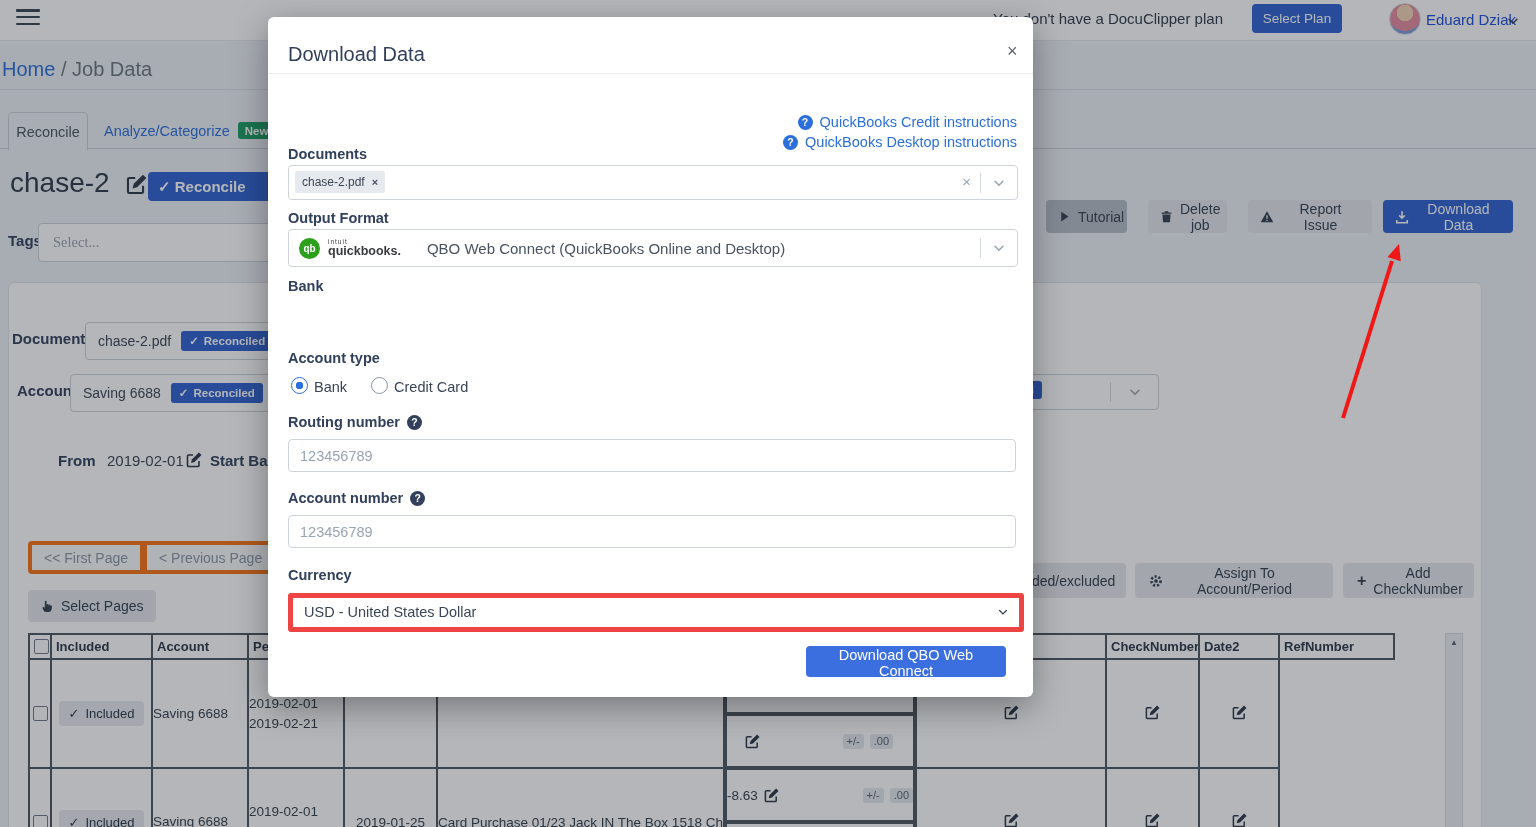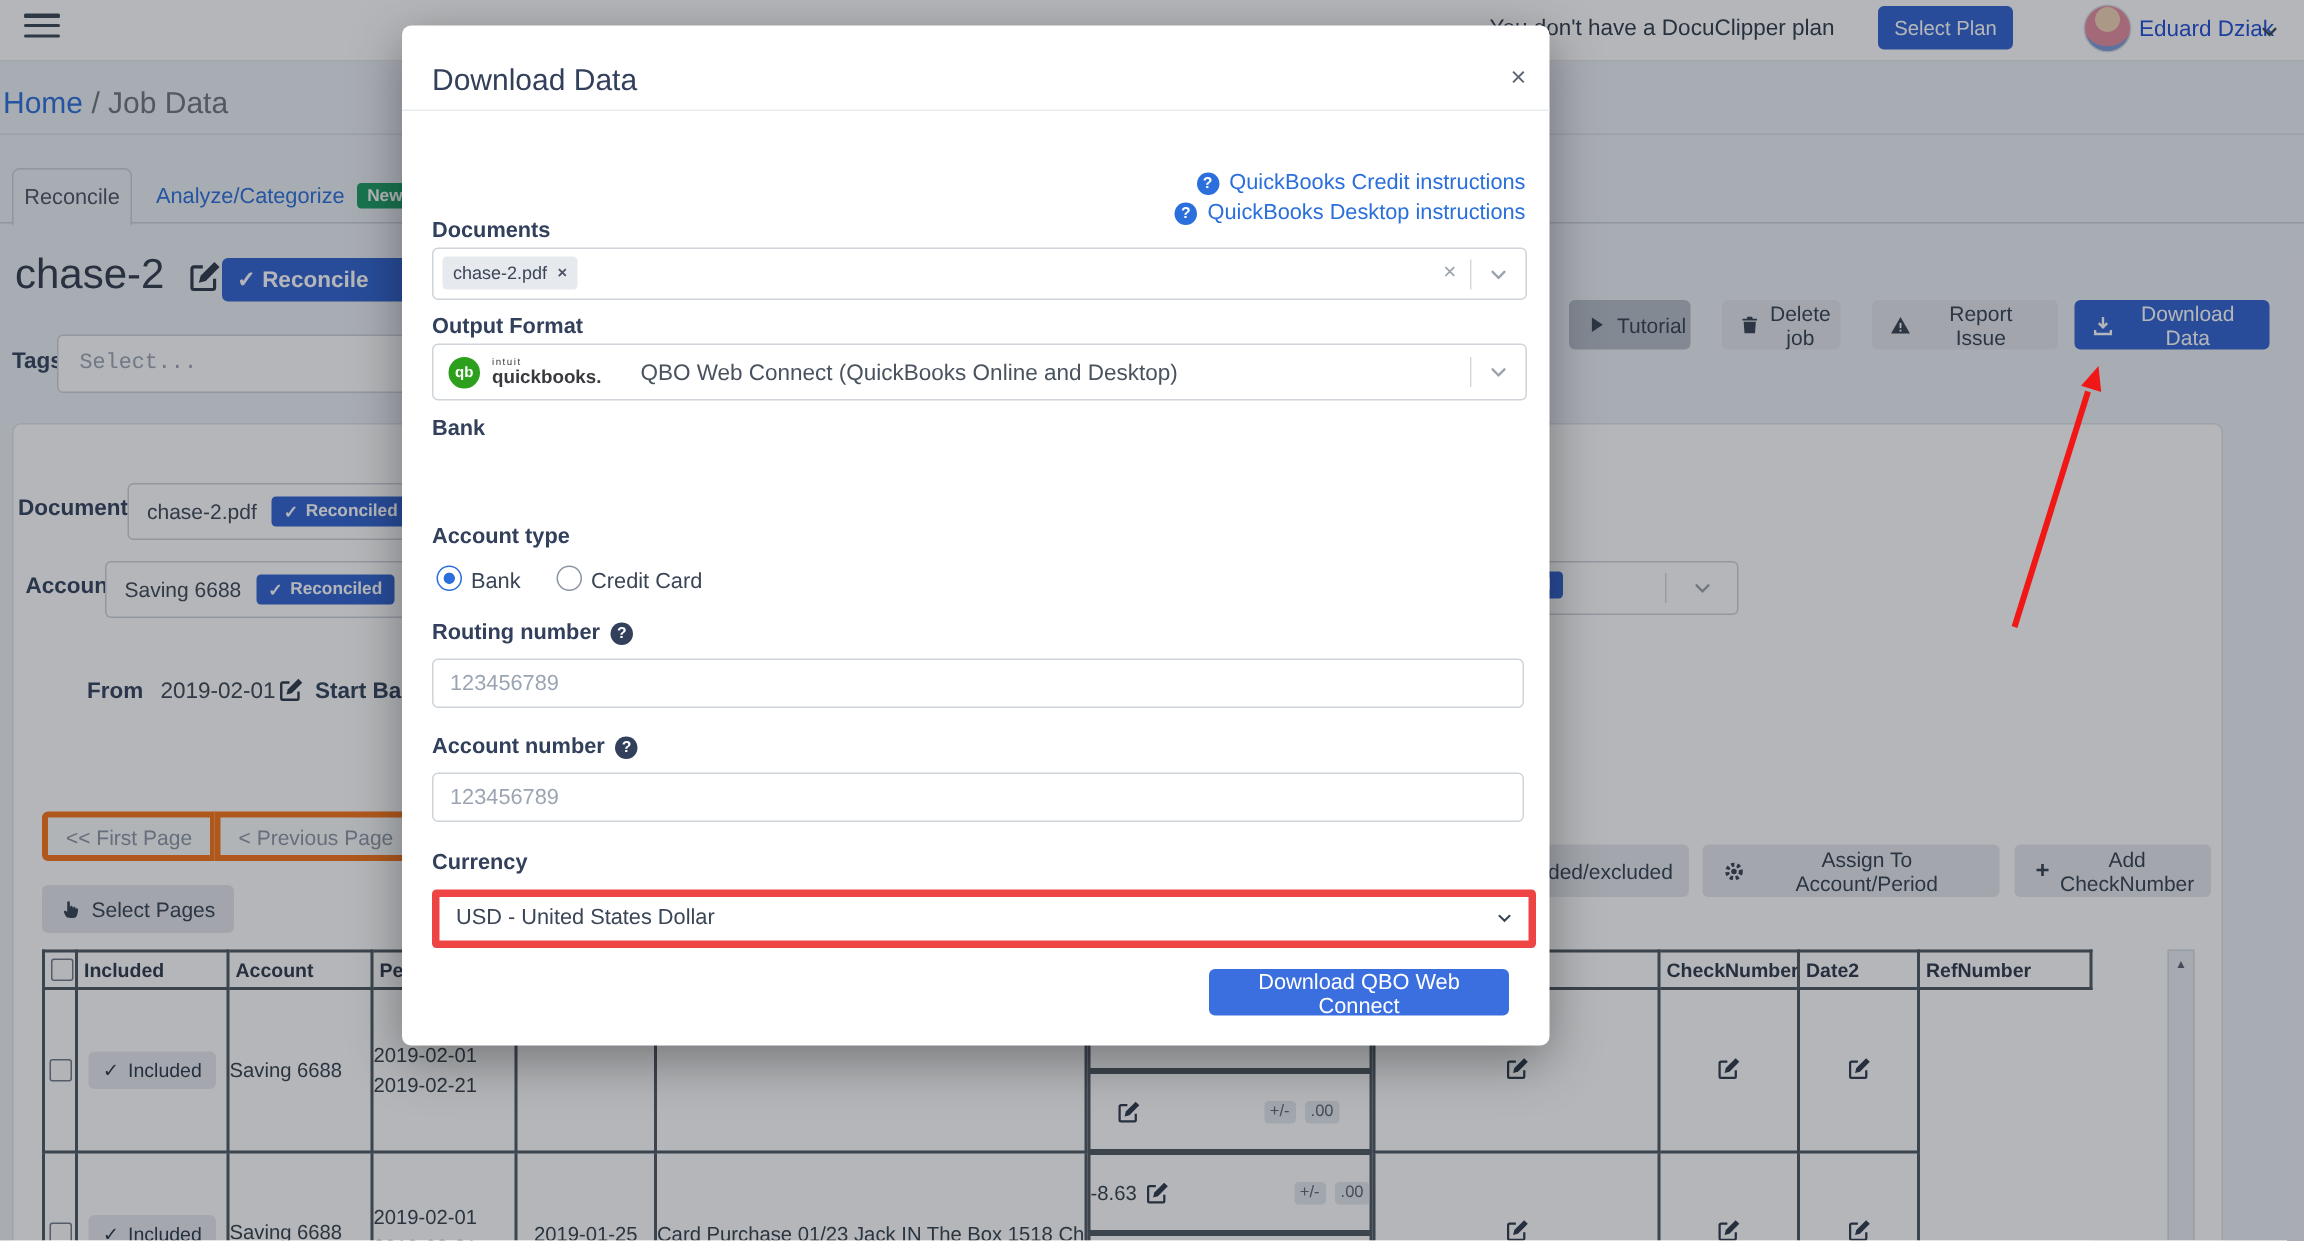--- a/index.html
+++ b/index.html
@@ -30,21 +30,21 @@
   .title-edit{position:absolute;left:126px;top:174px;color:#2b3648;cursor:pointer;}
   .badge-reconcile{position:absolute;left:148px;top:172px;width:120px;height:29px;line-height:29px;background:#2f62cf;color:#fff;
     font-weight:bold;font-size:15px;border-radius:4px;padding-left:10px;overflow:hidden;white-space:nowrap;}
   .actbtn{position:absolute;top:200px;height:33px;border:none;border-radius:4px;font-family:inherit;font-size:14px;display:flex;align-items:center;gap:7px;padding:0 12px;cursor:pointer;color:#333f4f;background:#e4e8ec;}
   .bt-tutorial{left:1046px;width:81px;background:#b6bdc6;}
   .bt-delete{left:1148px;width:79px;}
   .bt-report{left:1248px;width:124px;}
   .bt-download{left:1383px;width:130px;background:#2f62cf;color:#fff;}
   .tags-label{position:absolute;left:8px;top:232px;font-size:15px;font-weight:bold;color:#32405c;}
   .tags-select{position:absolute;left:38px;top:223px;width:600px;height:37px;background:#fff;border:1px solid #cdd3da;border-radius:4px;}
-  .tags-select input{border:none;outline:none;background:transparent;font-family:Liberation Mono, monospace;font-size:14.5px;color:#3c4654;margin:9px 0 0 12px;width:200px;}
+  .tags-select input{border:none;outline:none;background:transparent;font-family:Liberation Serif, serif;font-size:14.5px;color:#3c4654;margin:9px 0 0 12px;width:200px;}
   .card{position:absolute;left:8px;top:282px;width:1472px;height:700px;background:#fff;border:1px solid #dfe3e9;border-radius:6px;}
   .flabel{position:absolute;font-size:15px;font-weight:bold;color:#32405c;}
   .fselect{position:absolute;height:36px;background:#fff;border:1px solid #cdd3da;border-radius:4px;display:flex;align-items:center;gap:10px;padding:0 12px;font-size:14px;color:#3c4654;}
   .badge-sm{background:#2f62cf;color:#fff;font-size:11.5px;font-weight:bold;padding:3px 8px;border-radius:3px;display:inline-flex;align-items:center;gap:5px;white-space:nowrap;}
   .partial-select{position:absolute;left:895px;top:374px;width:262px;height:34px;background:#fff;border:1px solid #cdd3da;border-radius:4px;}
   .partial-select .badge-sm{position:absolute;left:72px;top:6px;width:58px;overflow:hidden;justify-content:flex-end;}
   .psel-div{position:absolute;right:47px;top:7px;width:1px;height:20px;background:#d5dae0;}
   .psel-chev{position:absolute;right:16px;top:10px;color:#9aa3ad;}
   .from-row span{white-space:nowrap;}
   .pag{position:absolute;left:28px;top:541px;display:flex;}

